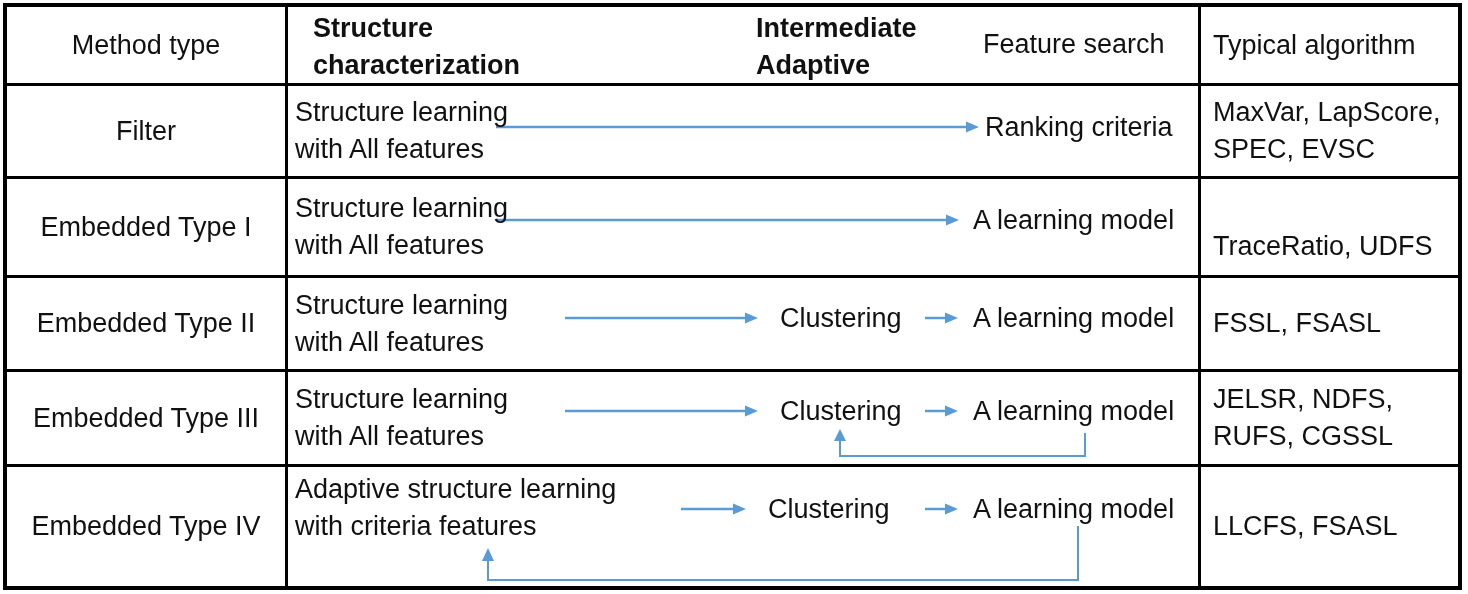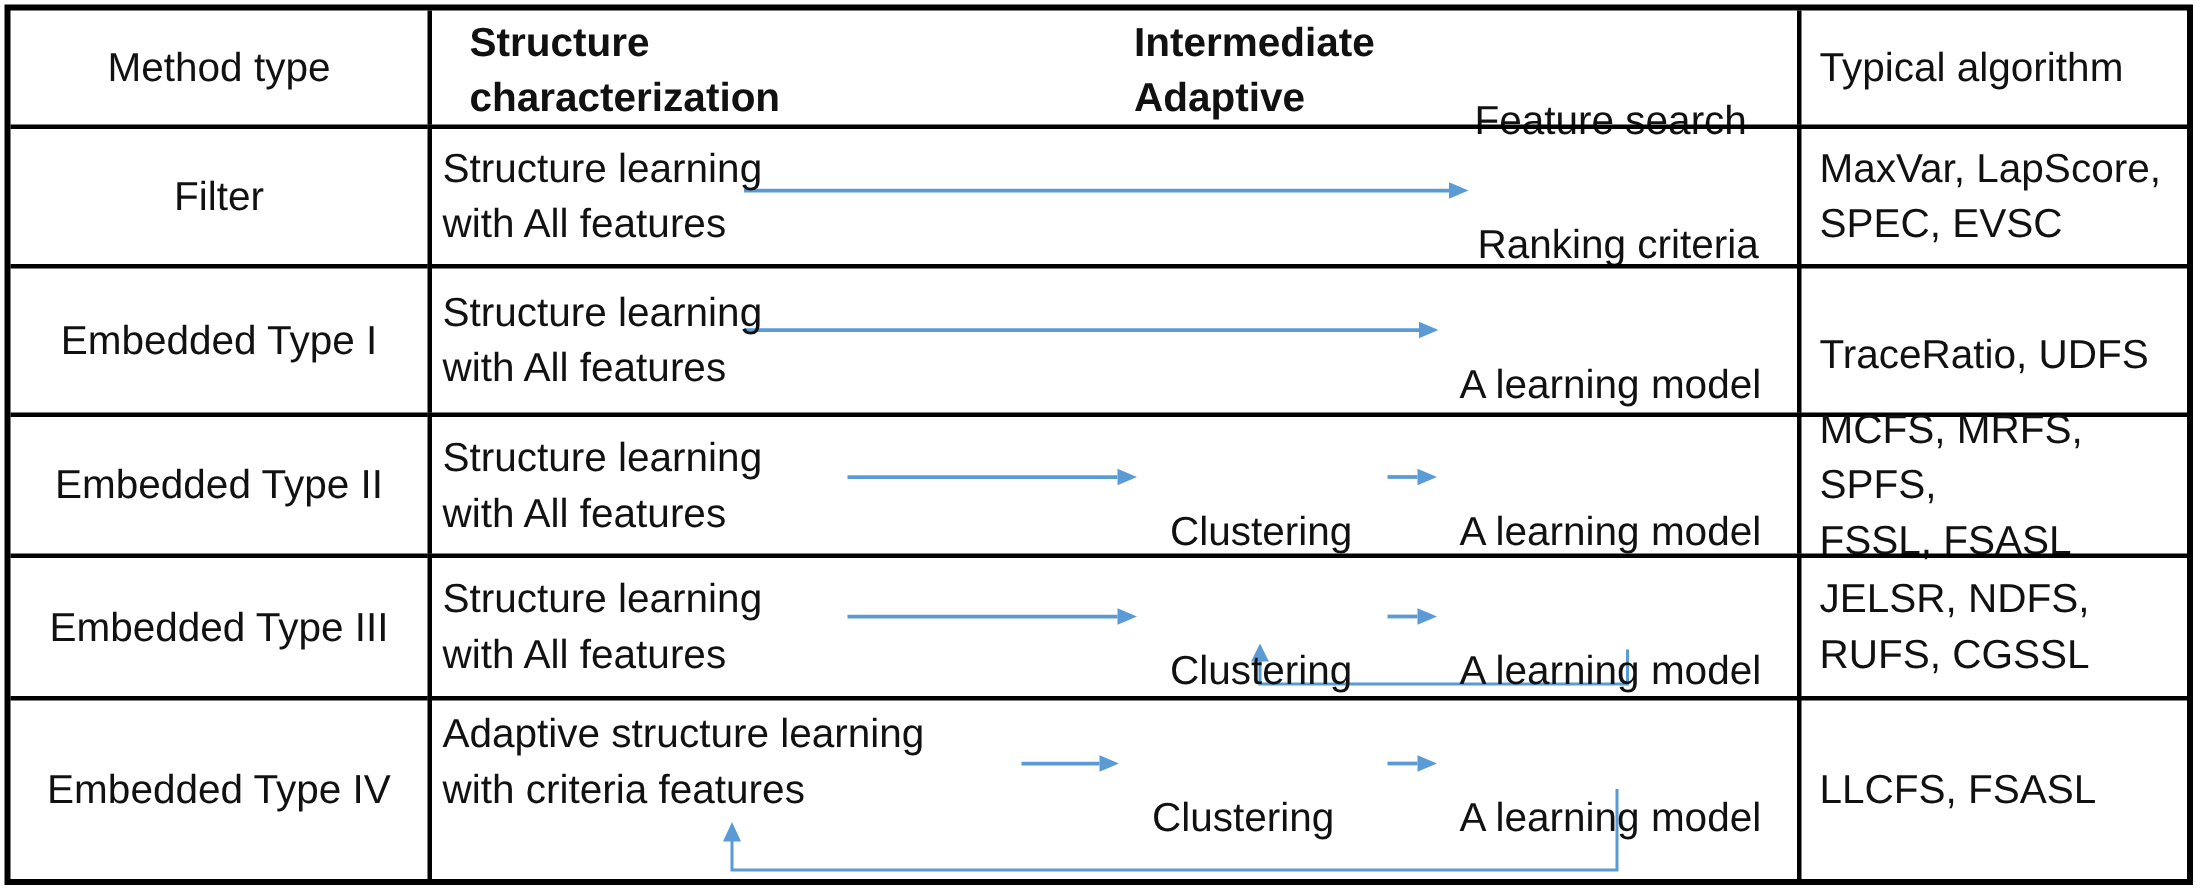--- a/index.html
+++ b/index.html
@@ -19,26 +19,26 @@
     grid-template-rows: 76px 93px 99px 94px 95px 1fr;
     background: var(--color-background, #ffffff);
   }
   .cell { position: relative; font-size: 27px; }
   .bl { border-left: 3px solid var(--color-border, #000); }
   .bt { border-top: 3px solid var(--color-border, #000); }
 
   .center-cell { display:flex; align-items:center; justify-content:center; text-align:center; }
 
   .alg-cell { display:flex; flex-direction:column; justify-content:center; padding-left:12px; line-height:37px; }
-  .alg-cell.low { justify-content:flex-end; padding-bottom:20px; }
+  .alg-cell.low { justify-content:flex-end; padding-bottom:10px; }
 
   .txt { position:absolute; left:7px; line-height:37px; white-space:nowrap; }
   .txt.vcenter { top:50%; transform:translateY(-50%); }
 
-  .label { position:absolute; line-height:38px; white-space:nowrap;margin-top:36px; }
+  .label { position:absolute; line-height:38px; white-space:nowrap; }
 
   svg.flow { position:absolute; left:0; top:0; width:100%; height:100%; overflow:visible; }
   .flow-line { stroke: var(--color-arrow, #5B9BD5); stroke-width: 2.5; fill:none; }
   .loop-line { stroke: var(--color-arrow, #5B9BD5); stroke-width: 2;   fill:none; }
   .arrowhead { fill: var(--color-arrow, #5B9BD5); stroke:none; }
 
   .hdr-block { position:absolute; line-height:37px; top:3px;font-weight:bold; }
 </style>
 </head>
 <body>
@@ -112,21 +112,20 @@
       <polygon class="arrowhead" points="657,34.5 657,45.5 670,40"></polygon>
     </svg>
     <div class="txt vcenter">
       <div>Structure learning</div>
       <div>with All features</div>
     </div>
     <div class="label" style="left:492px; top:21px">Clustering</div>
     <div class="label" style="left:685px; top:21px">A learning model</div>
   </div>
   <div class="cell bt bl alg-cell">
-    <div>MCFS, MRFS, SPFS,</div>
     <div>FSSL, FSASL</div>
   </div>
 
   <div class="cell bt center-cell">
     <span>Embedded Type III</span>
   </div>
   <div class="cell bt bl">
     <svg class="flow">
       <line class="flow-line" x1="277" y1="39" x2="457" y2="39"></line>
       <polygon class="arrowhead" points="457,33.5 457,44.5 470,39"></polygon>

